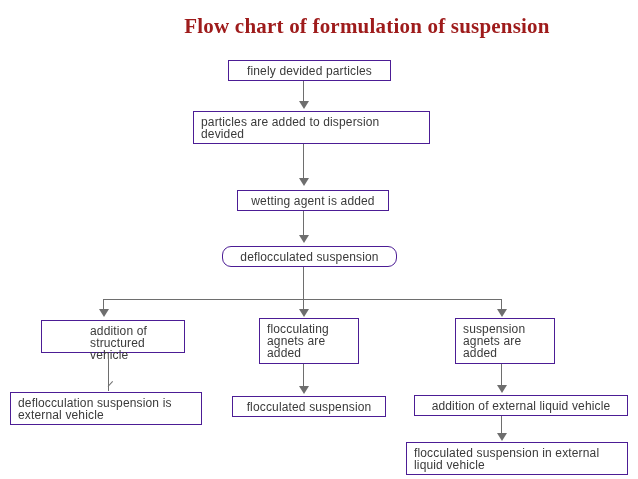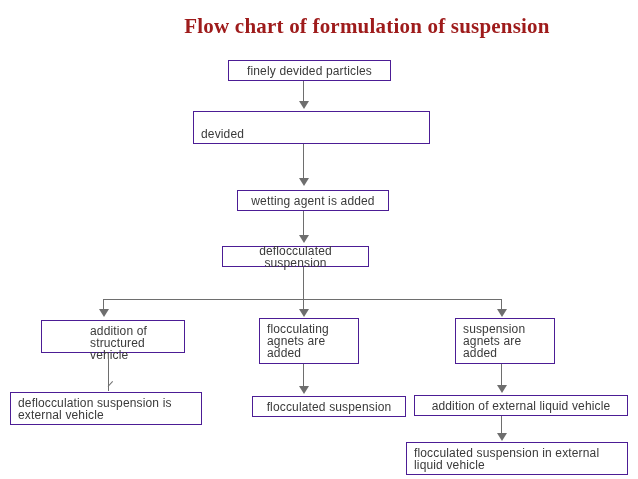--- a/index.html
+++ b/index.html
@@ -88,35 +88,35 @@
   <div id="chart-title">Flow chart of formulation of suspension</div>
 
   <div class="node center vcenter" style="left:228px; top:60px; width:163px; height:21px;">
     <span>finely devided particles</span>
   </div>
 
   <div class="vline" style="left:303px; top:81px; height:22px;"></div>
   <div class="arrowhead" style="left:299px; top:101px;"></div>
 
   <div class="node" style="left:193px; top:111px; width:237px; height:33px;">
-    <br>
+    <span>particles are added to  dispersion</span><br>
     <span>devided</span>
   </div>
 
   <div class="vline" style="left:303px; top:144px; height:36px;"></div>
   <div class="arrowhead" style="left:299px; top:178px;"></div>
 
   <div class="node center vcenter" style="left:237px; top:190px; width:152px; height:21px;text-align:center;">
     <span>wetting agent is added</span>
   </div>
 
   <div class="vline" style="left:303px; top:211px; height:26px;"></div>
   <div class="arrowhead" style="left:299px; top:235px;"></div>
 
-  <div class="node center vcenter" style="left:222px; top:246px; width:147px; height:21px;">
+  <div class="node center vcenter" style="left:222px; top:246px; width:175px; height:21px;border-radius:9px;">
     <span>deflocculated suspension</span>
   </div>
 
   <div class="vline" style="left:303px; top:267px; height:32px;"></div>
   <div class="hline" style="left:103px; top:299px; width:398px;"></div>
 
   <div class="vline" style="left:103px; top:299px; height:12px;"></div>
   <div class="arrowhead" style="left:99px; top:309px;"></div>
 
   <div class="vline" style="left:303px; top:299px; height:12px;"></div>
@@ -149,21 +149,21 @@
   <div class="arrowhead" style="left:299px; top:386px;"></div>
 
   <div class="vline" style="left:501px; top:364px; height:24px;"></div>
   <div class="arrowhead" style="left:497px; top:385px;"></div>
 
   <div class="node" style="left:10px; top:392px; width:192px; height:33px;">
     <span>deflocculation suspension is</span><br>
     <span>external vehicle</span>
   </div>
 
-  <div class="node center vcenter" style="left:252px; top:396px; width:154px; height:21px;">
+  <div class="node center vcenter" style="left:232px; top:396px; width:154px; height:21px;">
     <span>flocculated suspension</span>
   </div>
 
   <div class="node center vcenter" style="left:414px; top:395px; width:214px; height:21px;">
     <span>addition of external liquid vehicle</span>
   </div>
 
   <div class="vline" style="left:501px; top:416px; height:20px;"></div>
   <div class="arrowhead" style="left:497px; top:433px;"></div>
 

